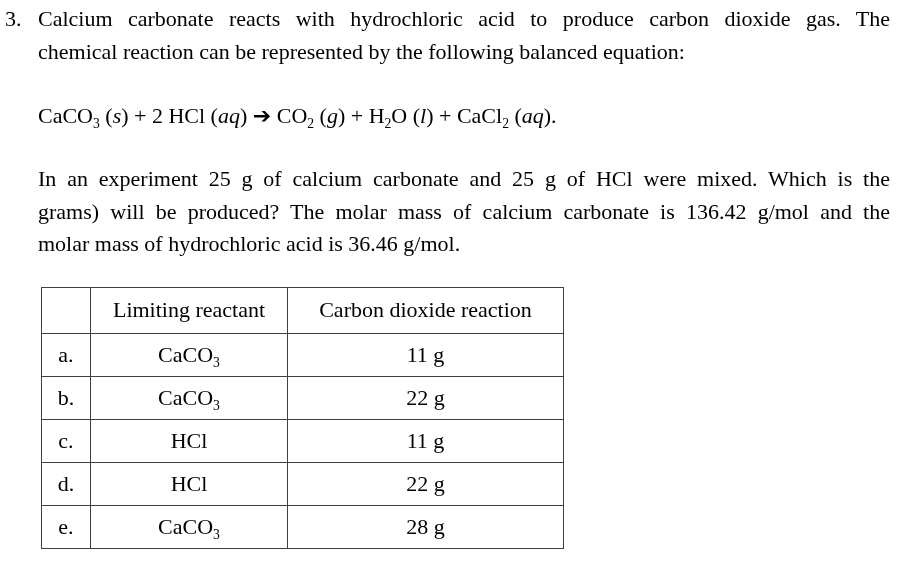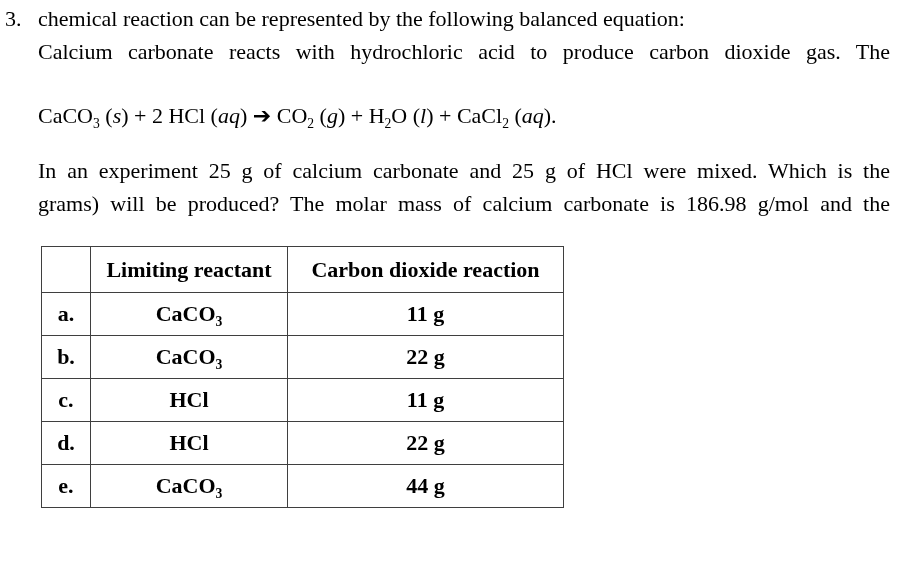--- a/index.html
+++ b/index.html
@@ -51,61 +51,62 @@
   .equation .it { font-style: italic; }
   .equation sub, .formula sub {
     font-size: 0.62em;
     line-height: 0;
   }
   .arrow-glyph {
     font-family: "DejaVu Sans", sans-serif;
     font-weight: bold;
     font-size: 22px;
   }
-  .body-block { margin-top: 23px; }
+  .body-block { margin-top: 31px; }
   table.options {
     border-collapse: collapse;
     table-layout: fixed;
     margin: 26px 0 0 3px;
     width: 522px;
     font-size: 22px;
   }
   table.options td, table.options th {
     border: 1px solid #3f3f3f;
     text-align: center;
     vertical-align: middle;
-    font-weight: bold;
+    font-weight: normal;
     padding: 0;
     overflow: hidden;
   }
   .col-letter { width: 49px; }
   .col-reactant { width: 197px; }
   .col-co2 { width: 276px; }
   tr.hdr { height: 46px; }
   tr.opt { height: 43px; }
 </style>
 </head>
 <body>
 
 <div class="page">
 
   <span class="qnum">3.</span>
 
   <div class="content">
 
     <div class="para">
+      <div class="line jline">Calcium carbonate reacts with hydrochloric acid to produce carbon dioxide gas. The</div>
       <div class="line lline">chemical reaction can be represented by the following balanced equation:</div>
-      <div class="line jline">Calcium carbonate reacts with hydrochloric acid to produce carbon dioxide gas. The</div>
     </div>
 
     <p class="equation"><span><span>CaCO</span><sub>3</sub></span><span> (</span><span class="it">s</span><span>) + 2 HCl (</span><span class="it">aq</span><span>) </span><span class="arrow-glyph">➔</span><span> CO</span><sub>2</sub><span> (</span><span class="it">g</span><span>) + H</span><sub>2</sub><span>O (</span><span class="it">l</span><span>) + CaCl</span><sub>2</sub><span> (</span><span class="it">aq</span><span>).</span></p>
 
     <div class="para body-block">
       <div class="line jline">In an experiment 25 g of calcium carbonate and 25 g of HCl were mixed. Which is the</div>
-      <div class="line jline">grams) will be produced? The molar mass of calcium carbonate is 186.98 g/mol and the</div>
+      <div class="line jline">grams) will be produced? The molar mass of calcium carbonate is 136.42 g/mol and the</div>
+      <div class="line lline">molar mass of hydrochloric acid is 36.46 g/mol.</div>
     </div>
 
     <table class="options">
       <colgroup>
         <col class="col-letter">
         <col class="col-reactant">
         <col class="col-co2">
       </colgroup>
       <tbody>
         <tr class="hdr">
@@ -129,19 +130,19 @@
           <td>11 g</td>
         </tr>
         <tr class="opt">
           <td>d.</td>
           <td class="formula"><span>HCl</span><sub></sub></td>
           <td>22 g</td>
         </tr>
         <tr class="opt">
           <td>e.</td>
           <td class="formula"><span>CaCO</span><sub>3</sub></td>
-          <td>44 g</td>
+          <td>28 g</td>
         </tr>
       </tbody>
     </table>
 
   </div>
 </div>
 
 </body></html>

